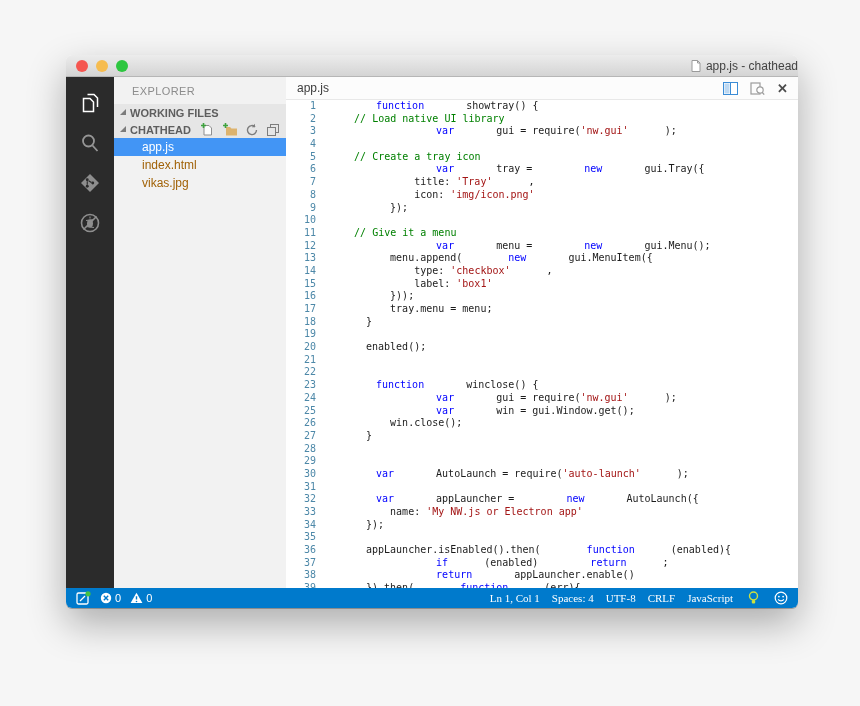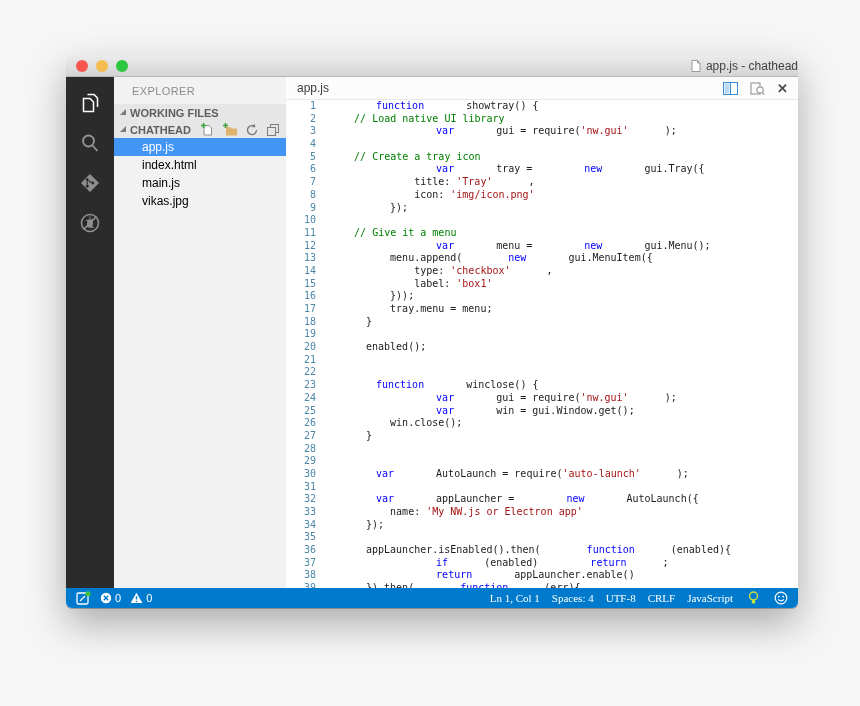--- a/index.html
+++ b/index.html
@@ -26,21 +26,21 @@
   .act-item { width:48px; height:40px; display:flex; align-items:center; justify-content:center; }
 
   
   .sidebar { width:172px; background:#f2f2f2; font-size:12px; color:#5f5f5f; display:flex; flex-direction:column; }
   .sb-title { padding:8px 0 7px 18px; font-size:11px; color:#8c8c8c; letter-spacing:.4px; }
   .sb-header { height:17px; background:#e6e6e6; display:flex; align-items:center; padding-left:6px;
     font-size:11px; font-weight:bold; color:#5e5e5e; position:relative; }
   .tri { width:0; height:0; border-left:6px solid transparent; border-bottom:6px solid #7b7b7b; margin:0 4px 2px 0; }
   .sb-actions { position:absolute; right:6px; top:1px; display:flex; gap:7px; align-items:center; }
   .file-rows { flex:1; }
-  .file-row { height:18px; line-height:18px; padding-left:28px; color:#000000; cursor:default; }
+  .file-row { height:18px; line-height:18px; padding-left:28px; color:#a16207; cursor:default; }
   .file-row.selected { background:#4295f5; color:#fff; }
 
   
   .editor { flex:1; background:#fff; position:relative; overflow:hidden; }
   .tabbar { position:absolute; top:0; left:0; right:0; height:23px; background:#fcfcfc;
     border-bottom:1px solid #e8e8e8; display:flex; align-items:center; }
   .tab-label { padding-left:11px; font-size:12px; color:#3d3d3d; }
   .tab-actions { position:absolute; right:10px; top:0; height:23px; display:flex; align-items:center; gap:12px; }
 
   .code { position:absolute; top:23px; left:0; right:0; bottom:0; overflow:hidden;
@@ -149,21 +149,20 @@
               <rect x="4.5" y="1.5" width="8" height="8" fill="#e6e6e6" stroke="#7d7d7d"></rect>
               <rect x="1.5" y="4.5" width="8" height="8" fill="#e6e6e6" stroke="#7d7d7d"></rect>
             </svg>
           </span>
         </span>
       </div>
 
       <div class="file-rows">
           <div class="file-row selected">app.js</div>
           <div class="file-row">index.html</div>
-          <div class="file-row">main.js</div>
           <div class="file-row">vikas.jpg</div>
         </div>
     </div>
 
     <div class="editor">
       <div class="tabbar">
         <span class="tab-label">app.js</span>
         <span class="tab-actions">
           <span>
             <svg width="15" height="13" viewBox="0 0 15 13">

